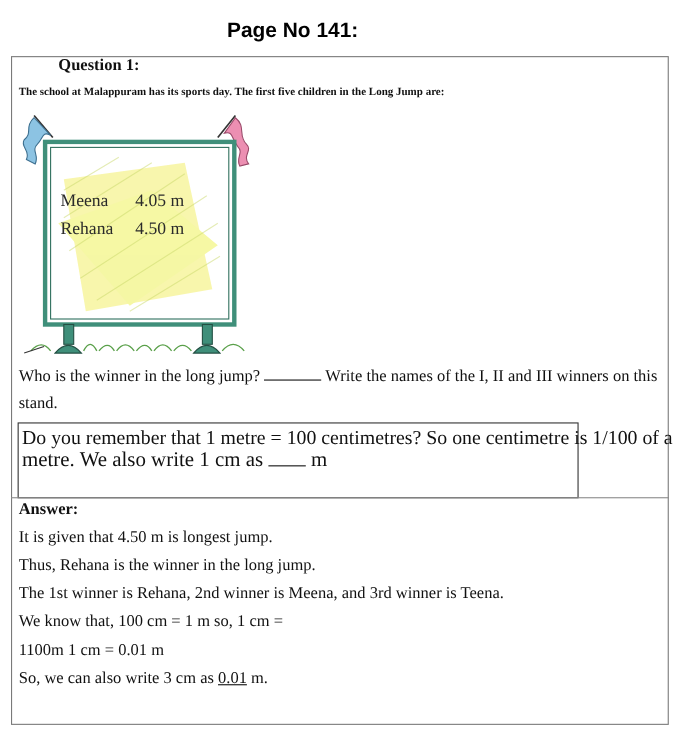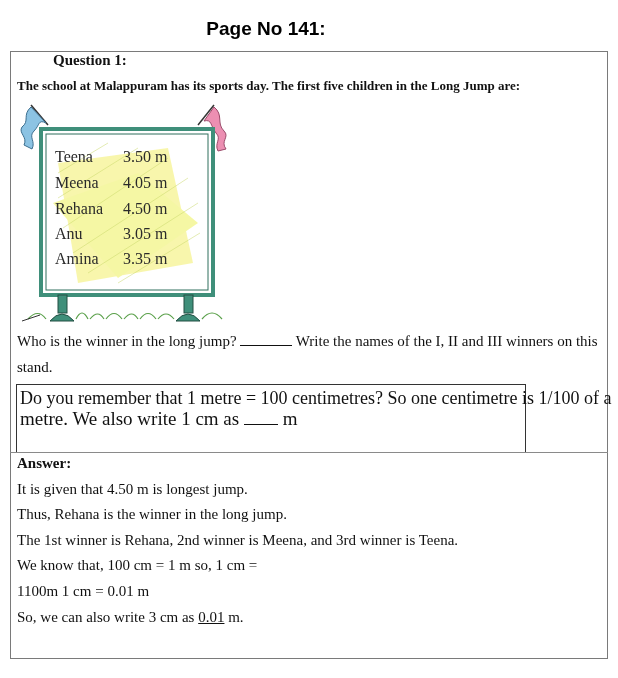--- a/index.html
+++ b/index.html
@@ -7,21 +7,21 @@
     .page-title {
       position: absolute; left: 0; top: 18px; width: 532px; text-align: center;
       font-family: "Liberation Sans", sans-serif; font-weight: bold; font-size: 19px; color: #000;
     }
     .outer-box {
       position: absolute; left: 10px; top: 51px; width: 598px; height: 608px;
       border: 1.5px solid #7a7a7a; box-sizing: border-box;
     }
     .serif { font-family: "Liberation Serif", serif; color: #111; }
     .q-label { position: absolute; left: 17px; top: 52px; font-size: 15px; font-weight: bold; margin-left: 36px; }
-    .q-intro { position: absolute; left: 17px; top: 78px; font-size: 13px; font-weight: bold; white-space: nowrap; }
+    .q-intro { position: absolute; left: 17px; top: 78px; font-size: 10px; font-weight: bold; white-space: nowrap; }
 
     
     .sign { position: absolute; left: 18px; top: 103px; width: 215px; height: 225px; }
     .sign svg { position: absolute; left: 0; top: 0; }
     .sign-row {
       position: absolute; left: 37px; font-size: 16px; white-space: nowrap;
       font-family: "Liberation Serif", serif; color: #2a2a2a;
     }
     .sign-row .name { display: inline-block; width: 68px; }
     .sign-row .value { display: inline-block; }
@@ -88,34 +88,25 @@
       <path d="M58 216 Q 64 204 70 216"></path>
       <path d="M72 216 Q 80 206 86 216"></path>
       <path d="M88 216 Q 96 205 104 216"></path>
       <path d="M106 216 Q 114 206 120 216"></path>
       <path d="M122 216 Q 130 205 138 216"></path>
       <path d="M140 216 Q 148 206 156 216"></path>
       <path d="M184 216 Q 194 204 204 216"></path>
     </g>
     <line x1="4" y1="218" x2="22" y2="212" stroke="#333" stroke-width="1"></line>
   </svg>
-  <div class="sign-row" style="top:45px">
-    <span class="name">Teena</span><span class="value">3.50 m</span>
-  </div>
   <div class="sign-row" style="top:71px">
     <span class="name">Meena</span><span class="value">4.05 m</span>
   </div>
   <div class="sign-row" style="top:97px">
     <span class="name">Rehana</span><span class="value">4.50 m</span>
-  </div>
-  <div class="sign-row" style="top:122px">
-    <span class="name">Anu</span><span class="value">3.05 m</span>
-  </div>
-  <div class="sign-row" style="top:147px">
-    <span class="name">Amina</span><span class="value">3.35 m</span>
   </div>
 </div>
 
 <div class="q-line1 serif">
   <span>Who is the winner in the long jump?</span>
   <span class="blank" style="width:52px"></span>
   <span>Write the names of the I, II and III winners on this</span>
 </div>
 <div class="q-line2 serif">stand.</div>
 

